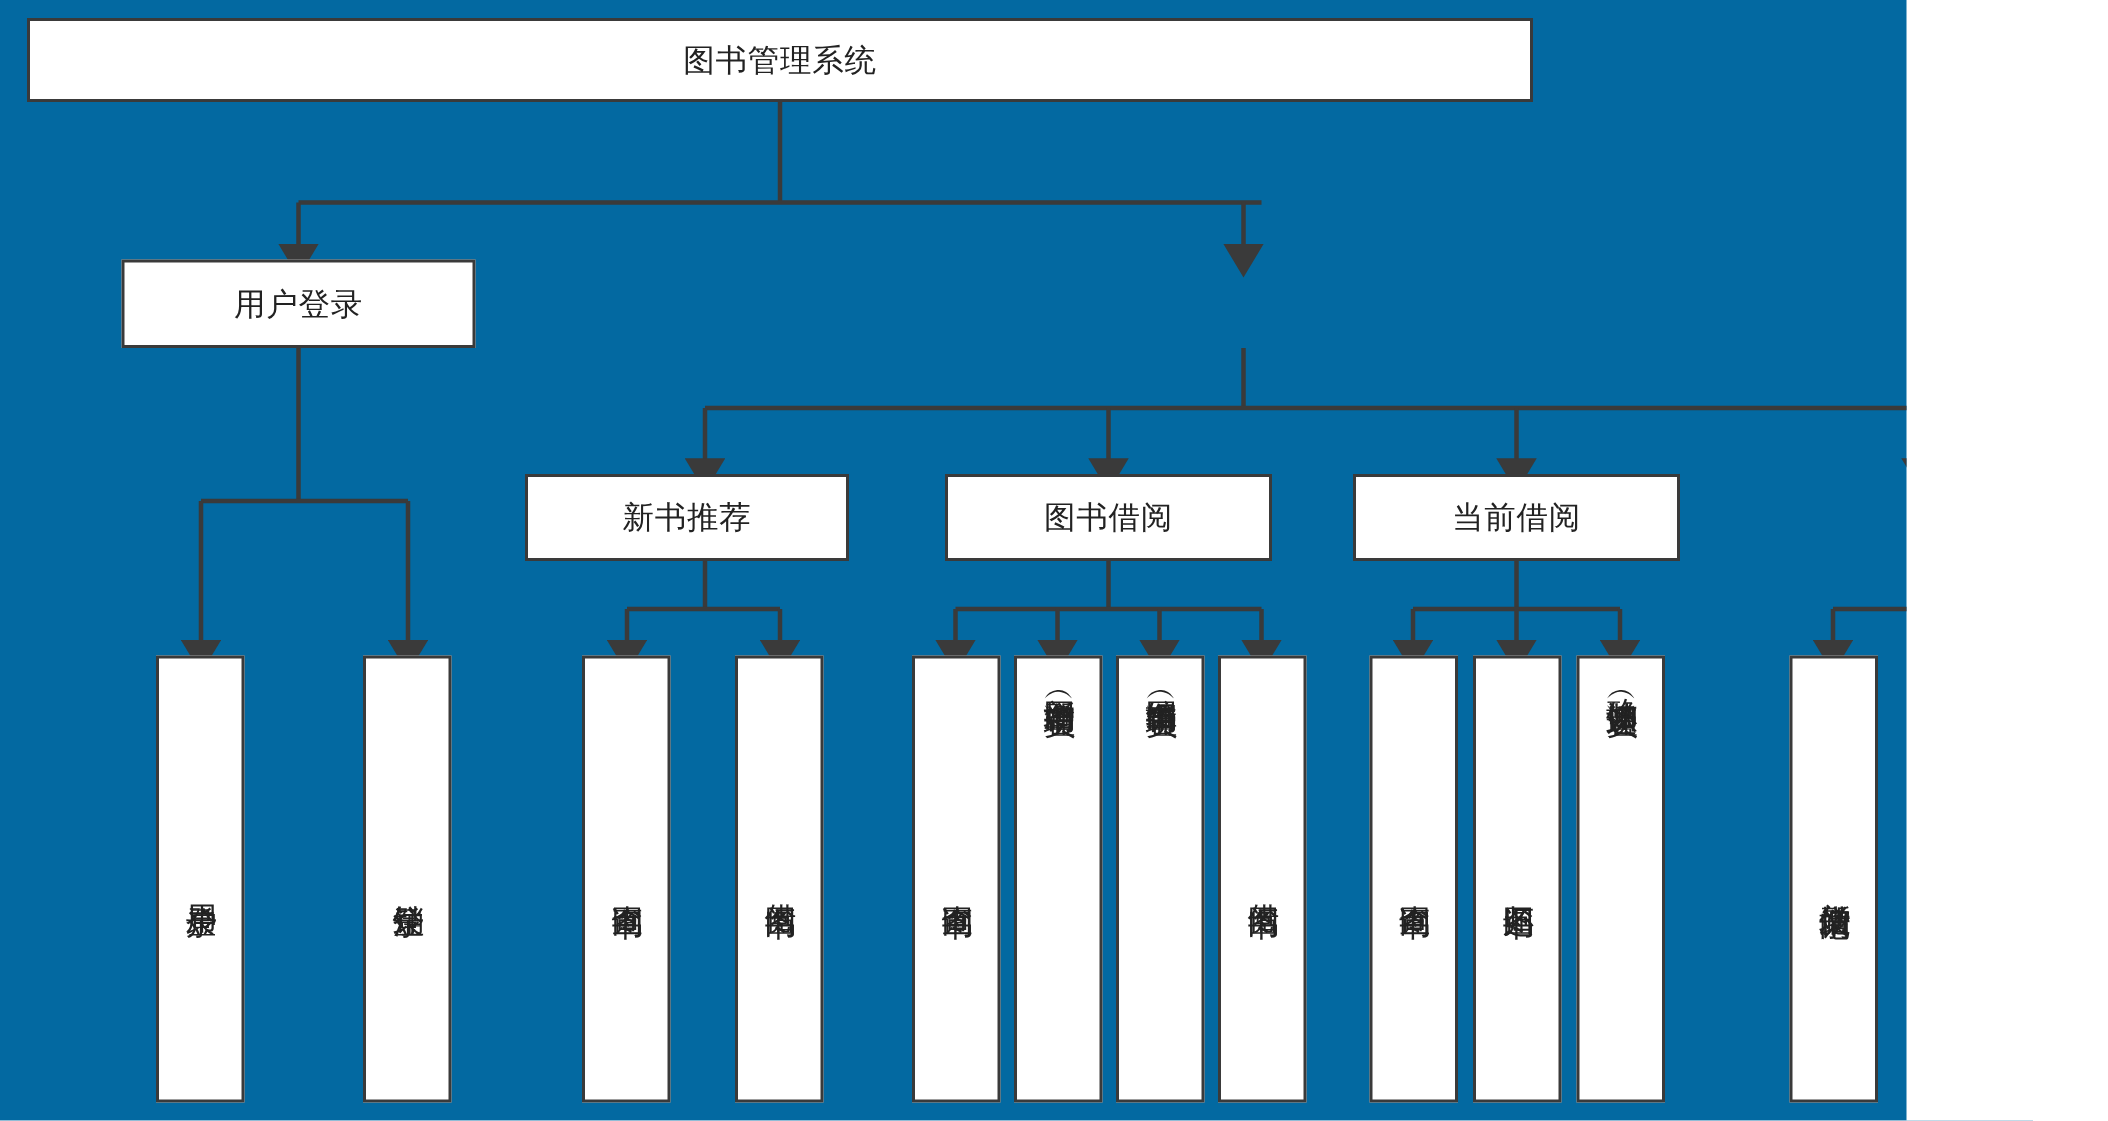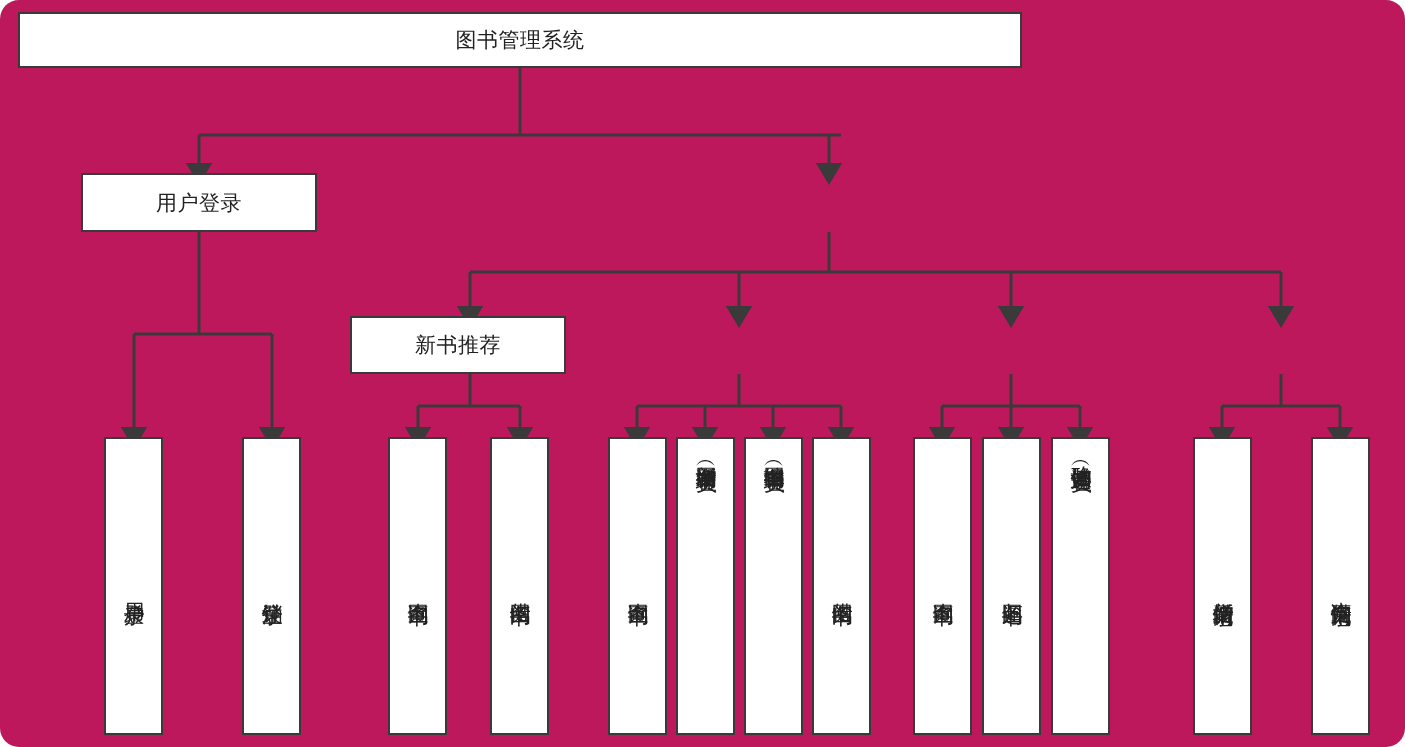--- a/index.html
+++ b/index.html
@@ -6,25 +6,24 @@
   html, body {
     margin: 0;
     padding: 0;
     background: #ffffff;
   }
   body {
     font-family: "DejaVu Sans", "Liberation Sans", sans-serif;
   }
   #diagram-canvas {
     position: relative;
-    width: 1405px;
+    width: 1271px;
     height: 747px;
-    background: #be185d;
+    background: #0369a1;
     overflow: hidden;
-    border-radius: 19px;
   }
   #edges-layer {
     position: absolute;
     left: 0;
     top: 0;
     width: 1405px;
     height: 747px;
     pointer-events: none;
   }
   .node {
@@ -127,20 +126,26 @@
     <span>图书管理系统</span>
   </div>
 
   <div class="node horiz" style="left:81px; top:173px; width:236px; height:59px;">
     <span>用户登录</span>
   </div>
 
   <div class="node horiz" style="left:350px; top:316px; width:216px; height:58px;">
     <span>新书推荐</span>
   </div>
+  <div class="node horiz" style="left:630px; top:316px; width:218px; height:58px;">
+    <span>图书借阅</span>
+  </div>
+  <div class="node horiz" style="left:902px; top:316px; width:218px; height:58px;">
+    <span>当前借阅</span>
+  </div>
 
   <div class="node leaf mid" style="left:104px; top:437px; width:59px; height:298px;">
     <span class="vlabel" style="margin-top: 139px;">用户登录</span>
   </div>
   <div class="node leaf mid" style="left:242px; top:437px; width:59px; height:298px;">
     <span class="vlabel" style="margin-top: 139px;">注销登录</span>
   </div>
 
   <div class="node leaf mid" style="left:388px; top:437px; width:59px; height:298px;">
     <span class="vlabel" style="margin-top: 139px;">查询图书</span>

